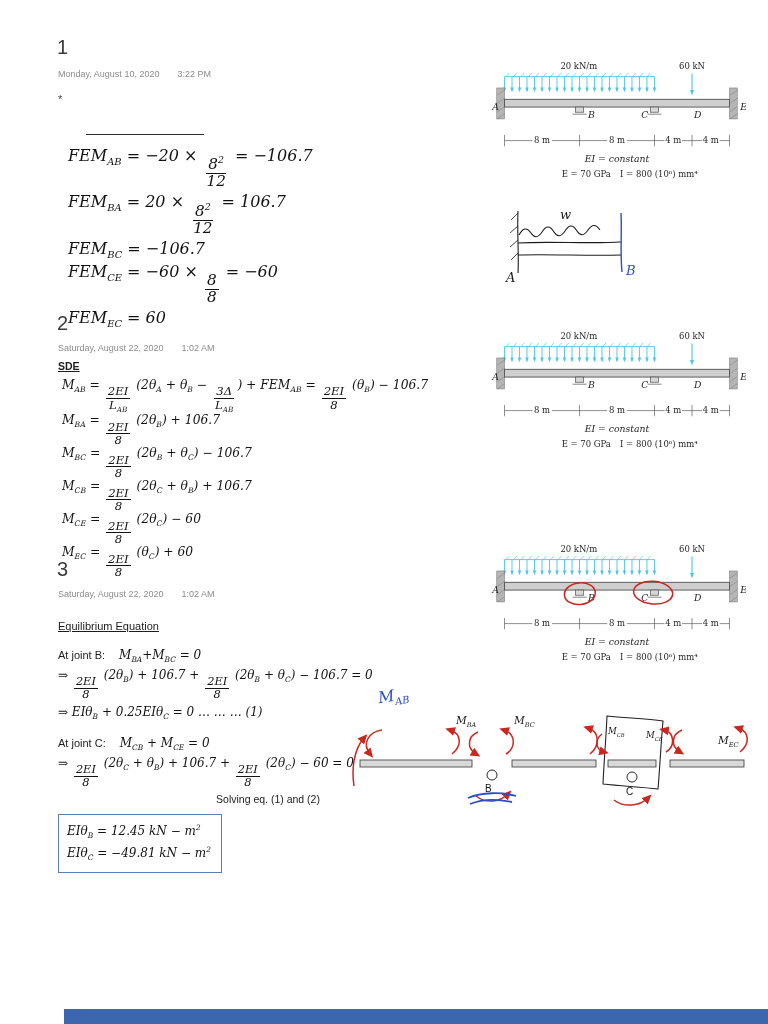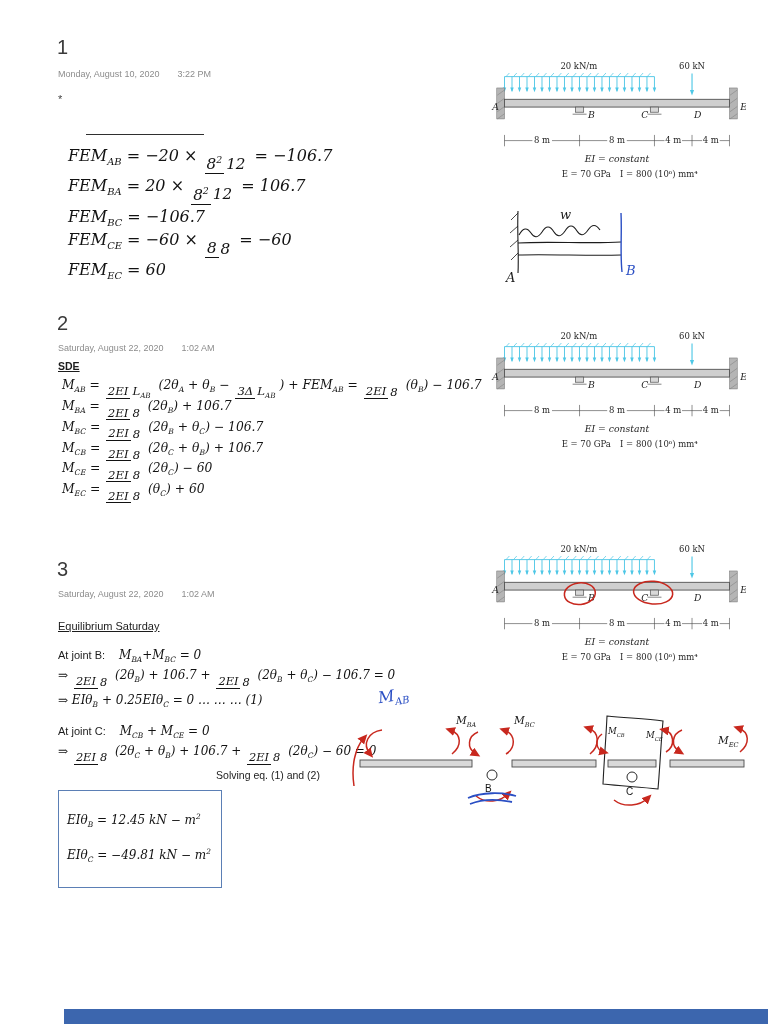--- a/index.html
+++ b/index.html
@@ -18,30 +18,30 @@
   .math2{font-size:12.3px;}
   .math3{font-family:"DejaVu Serif","Liberation Serif",serif;font-style:italic;
         font-size:12px;color:#121212;}
   .eq{margin-bottom:2px;white-space:nowrap;}
   .eq2{margin-bottom:0;}
   .sans-lbl{font-size:11px;color:#1c1c1c;font-style:normal;
         font-family:"Liberation Sans",sans-serif;margin-right:14px;}
   .underline{text-decoration:underline;}
   .sde-head{font-size:10.5px;font-weight:bold;}
   .eqm-head{font-size:11px;}
-  .frac{display:inline-flex;flex-direction:row;align-items:center;text-align:center;
+  .frac{display:inline-flex;flex-direction:column;align-items:center;text-align:center;
         vertical-align:-0.55em;margin:0 2px;line-height:1.05;font-size:0.95em;}
   .frac .fnum{padding:0 2px;border-bottom:1px solid currentColor;}
   .frac .fden{padding:0 2px;}
   sub,sup{line-height:1;font-size:0.62em;}
   .s3line{margin-bottom:4px;white-space:nowrap;}
   .s3gap{height:8px;}
   .result-box{display:inline-block;border:1px solid #5b7fb5;padding:3px 10px 4px 8px;
         margin-top:7px;}
-  .result-box .math3{display:block;margin:19px 0;}
+  .result-box .math3{display:block;margin:6px 0;}
   .solving{font-size:10.5px;margin-bottom:2px;text-align:center;}
   
   .st{font-family:"DejaVu Serif","Liberation Serif",serif;font-size:8.2px;fill:#1f1f1f;}
   .it{font-family:"DejaVu Serif","Liberation Serif",serif;font-size:9px;
       font-style:italic;fill:#1f1f1f;}
   .hand{font-family:"DejaVu Serif",serif;font-style:italic;font-size:13px;fill:#1c1c1c;}
   .hand-blue{fill:#2b4fc4;}
   .beam-holder:not(.annotated) .red-marks{display:none;}
   
   .flabel{position:absolute;font-family:"DejaVu Serif","Liberation Serif",serif;
@@ -390,21 +390,21 @@
       <ellipse cx="89" cy="49" rx="15" ry="10.5" transform="rotate(-6 89 49)"></ellipse>
       <ellipse cx="160" cy="48" rx="19" ry="11" transform="rotate(5 160 48)"></ellipse>
     </g>
   </svg>
 </div>
 
   <div class="abs sec-num" style="left:57px;top:558px">3</div>
   <div class="abs sec-date" style="left:58px;top:589px">
     <span>Saturday, August 22, 2020</span><span class="time">1:02 AM</span>
   </div>
-  <div class="abs eqm-head underline" style="left:58px;top:620px">Equilibrium Saturday</div>
+  <div class="abs eqm-head underline" style="left:58px;top:620px">Equilibrium Equation</div>
 
   <div class="abs" style="left:58px;top:645px;width:420px">
     <div class="s3line">
       <span class="sans-lbl">At joint B:</span><span class="math3">M<sub>BA</sub>+M<sub>BC</sub> = 0</span>
     </div>
     <div class="s3line math3">⇒ <span class="frac">
           <span class="fnum">2EI</span>
           <span class="fden">8</span>
         </span> (2θ<sub>B</sub>) + 106.7 + <span class="frac">
           <span class="fnum">2EI</span>

